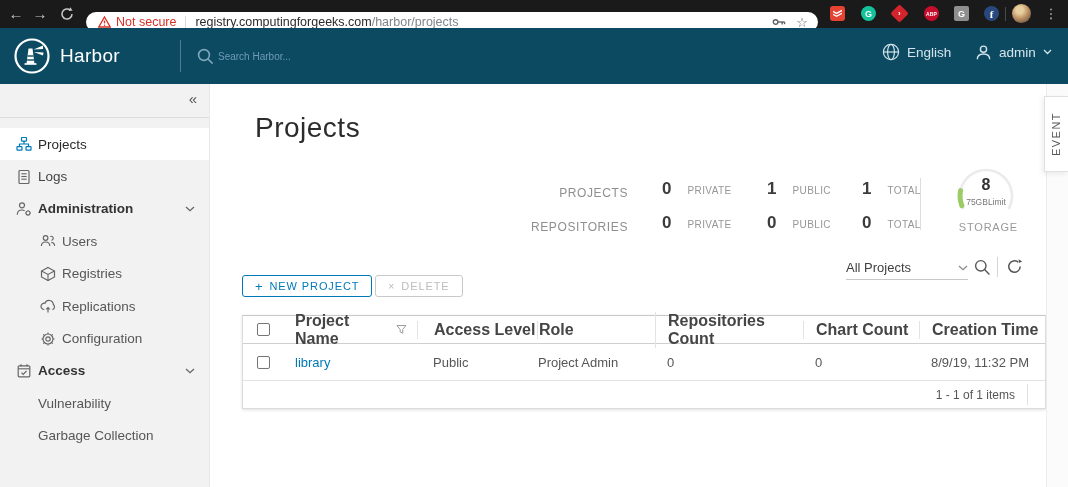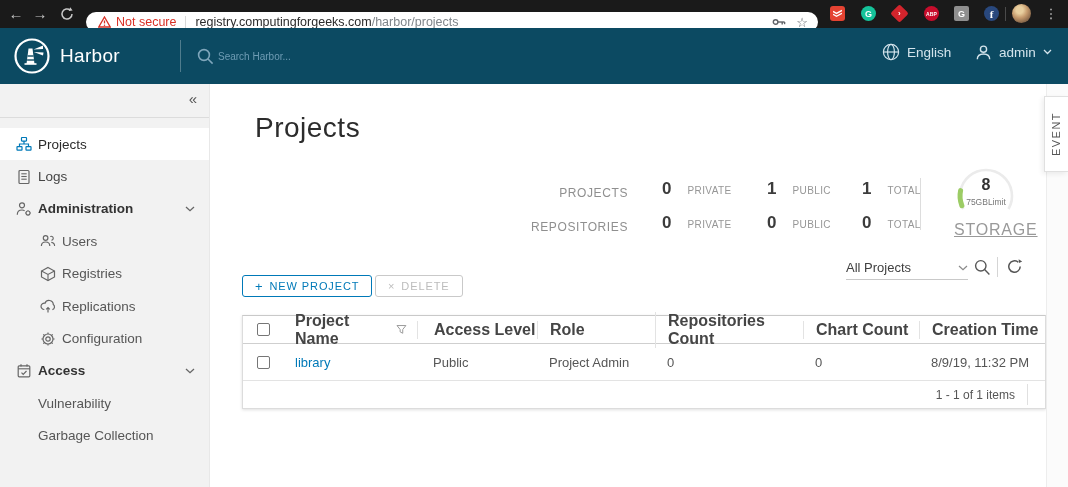--- a/index.html
+++ b/index.html
@@ -66,21 +66,21 @@
   .cap1 { top:102px; } .cap2 { top:136px; }
   .sg { position:absolute; display:flex; align-items:baseline; }
   .sg .num { font-size:17px; font-weight:bold; color:#3c3c3c; }
   .sg .lbl { font-size:10px; color:#969696; letter-spacing:.4px; margin-left:16px; }
   .r1 { top:95px; } .r2 { top:129px; }
   .g-priv { left:452px; } .g-pub { left:557px; } .g-tot { left:652px; }
   .stats-divider { position:absolute; left:710px; top:94px; height:52px; border-left:1px solid #ddd; }
   .gauge { position:absolute; left:744px; top:82px; width:64px; height:64px; }
   .gauge .used { position:absolute; left:0; right:0; top:10px; text-align:center; font-size:16px; font-weight:bold; color:#333; }
   .gauge .limit { position:absolute; left:0; right:0; top:31px; text-align:center; font-size:8.5px; color:#777; }
-  .storage-label { position:absolute; left:744px; width:64px; top:137px; text-align:left; font-size:16px; color:#999; letter-spacing:.8px;text-decoration:underline; }
+  .storage-label { position:absolute; left:744px; width:64px; top:137px; text-align:right; font-size:11px; color:#999; letter-spacing:.8px; }
 
   .btn { position:absolute; top:191px; height:22px; display:flex; align-items:center; gap:6px; padding:0 12px;
          border-radius:3px; background:#fff; font-size:11px; font-weight:500; letter-spacing:.9px; cursor:pointer;
          font-family:"Liberation Sans", sans-serif; }
   .btn-new { left:32px; border:1px solid #0079b8; color:#0079b8; }
   .btn-delete { left:165px; border:1px solid #c9c9c9; color:#bcbcbc; }
   .btn .bico { font-size:13px; font-weight:400; }
   .btn-delete .bico { font-size:11px; }
 
   .filter-select { position:absolute; left:636px; top:172px; width:122px; height:24px; border-bottom:1px solid #c9c9c9;
@@ -90,21 +90,21 @@
   .t-div { left:787px; top:173px; height:20px; border-left:1px solid #d5d5d5; width:1px; }
   .t-refresh { left:796px; top:174px; }
 
   .table-card { position:absolute; left:32px; right:22px; top:231px; background:#fff;
                 border:1px solid #dcdcdc; border-top-color:#c9c9c9; box-shadow:0 1px 3px rgba(0,0,0,.13); }
   .thead { display:flex; height:28px; align-items:center; font-size:16px; font-weight:bold; color:#454545; border-bottom:1px solid #cfcfcf; }
   .trow  { display:flex; height:37px; align-items:center; font-size:13px; color:#565656; border-bottom:1px solid #e3e3e3; }
   .c-cb { width:40px; display:flex; justify-content:center; }
   .c-name { width:134px; padding-left:12px; display:flex; align-items:center; }
   .c-access { width:120px; padding-left:16px; }
-  .c-role { width:118px; padding-left:12px; }
+  .c-role { width:118px; padding-left:1px; }
   .c-repos { width:148px; padding-left:12px; }
   .c-chart { width:116px; padding-left:12px; }
   .c-time { flex:1; padding-left:12px; }
   .thead > div:nth-child(n+3) { border-left:1px solid #e3e3e3; }
   .thead .funnel { margin-left:auto; margin-right:10px; }
   .cbx { width:13px; height:13px; border:1px solid #767676; border-radius:2px; background:#fff; cursor:pointer; }
   .plink { color:#0079b8; cursor:pointer; }
   .tfoot { position:relative; height:27px; display:flex; align-items:center; justify-content:flex-end; padding-right:30px; font-size:12px; color:#565656; }
   .tfoot::after { content:""; position:absolute; right:17px; top:3px; bottom:3px; border-left:1px solid #e0e0e0; }
 

